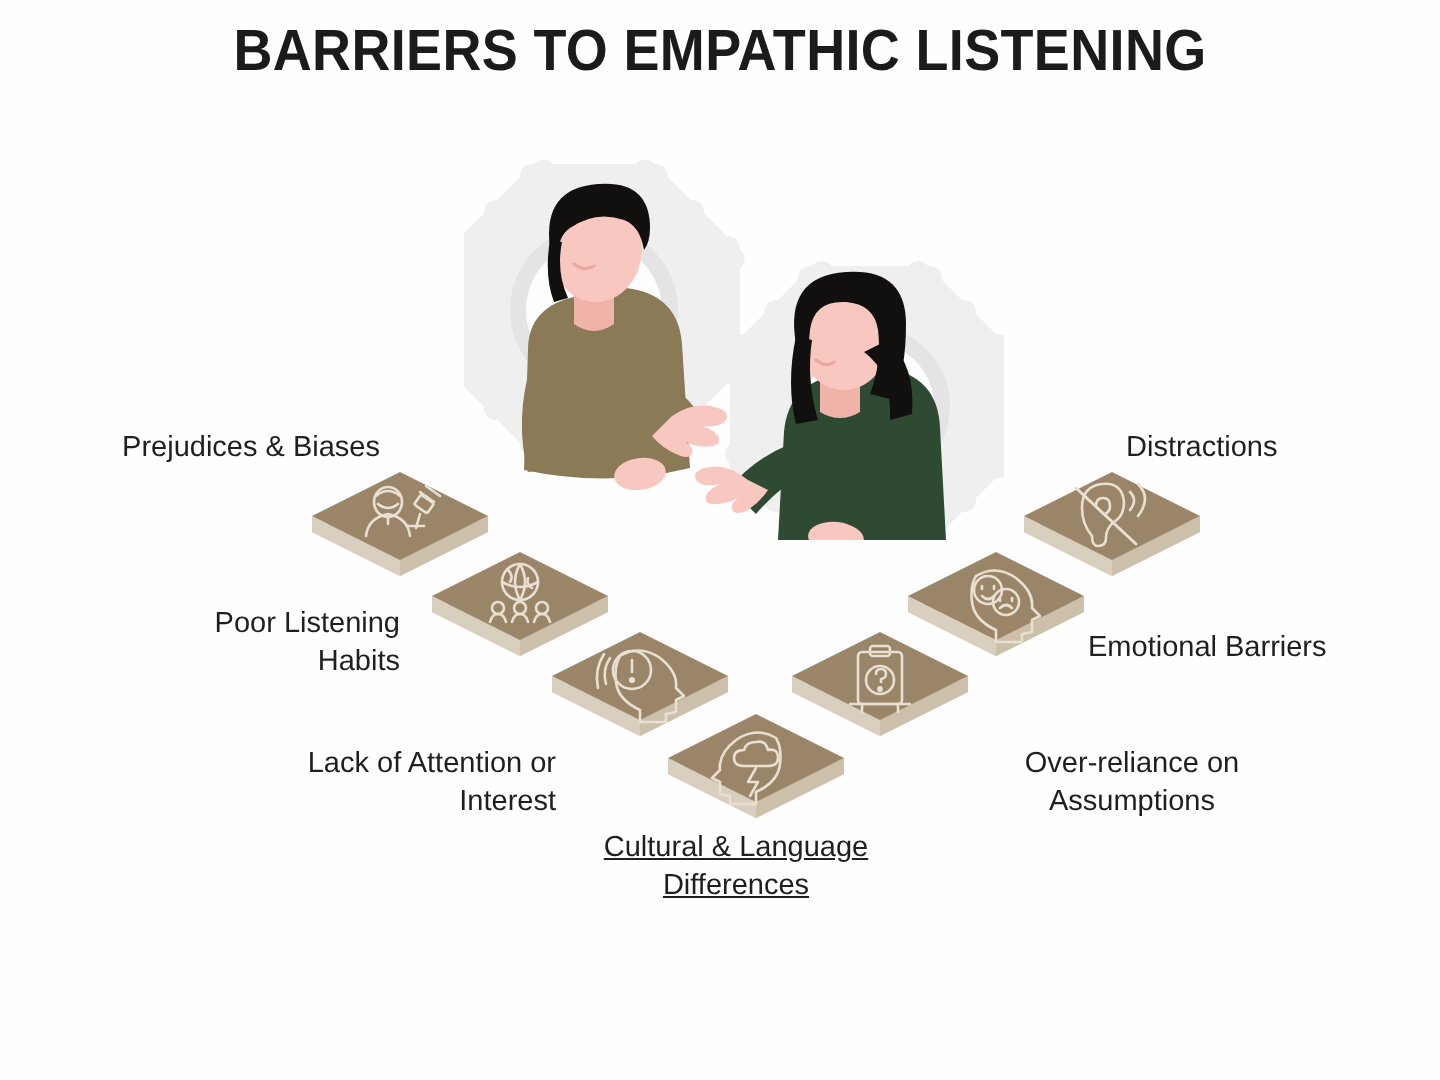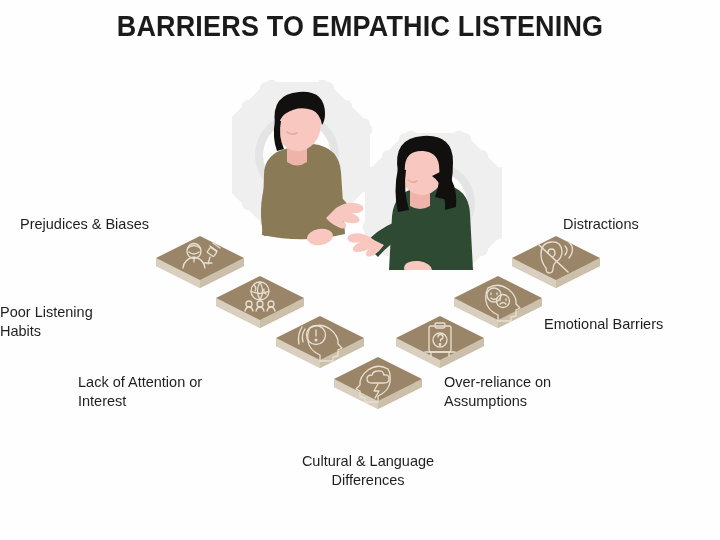--- a/index.html
+++ b/index.html
@@ -56,21 +56,21 @@
   .tile svg { display: block; }
 
   
   .label {
     position: absolute;
     font-size: 14.5px;
     line-height: 19px;
     color: #1f1f1f;
     white-space: pre-line;
   }
-  .label.right-align { text-align: left; }
+  .label.right-align { text-align: right; }
   .label.left-align  { text-align: left; }
   .label.center-align{ text-align: center; }
 </style>
 </head>
 <body>
 
 <div id="canvas">
 
   <div id="title">BARRIERS TO EMPATHIC LISTENING</div>
 
@@ -279,20 +279,20 @@
         <path d="M30 12 l30 28" stroke-width="1.5"></path>
       </g>
     </svg>
   </div>
 
   <div class="label right-align" style="left:20px; top:215px; width:170px;">Prejudices &amp; Biases</div>
   <div class="label right-align" style="left:0px; top:303px; width:200px;">Poor Listening
 Habits</div>
   <div class="label right-align" style="left:78px; top:373px; width:200px;">Lack of Attention or
 Interest</div>
-  <div class="label center-align" style="left:268px; top:452px; width:200px;">Cultural &amp; Language
+  <div class="label center-align" style="left:268px; top:415px; width:200px;text-decoration:underline;">Cultural &amp; Language
 Differences</div>
-  <div class="label left-align" style="left:444px; top:373px; width:200px;">Over-reliance on
+  <div class="label left-align" style="left:466px; top:373px; width:200px;text-align:center;">Over-reliance on
 Assumptions</div>
   <div class="label left-align" style="left:544px; top:315px; width:180px;">Emotional Barriers</div>
   <div class="label left-align" style="left:563px; top:215px; width:160px;">Distractions</div>
 
 </div>
 
 </body></html>

